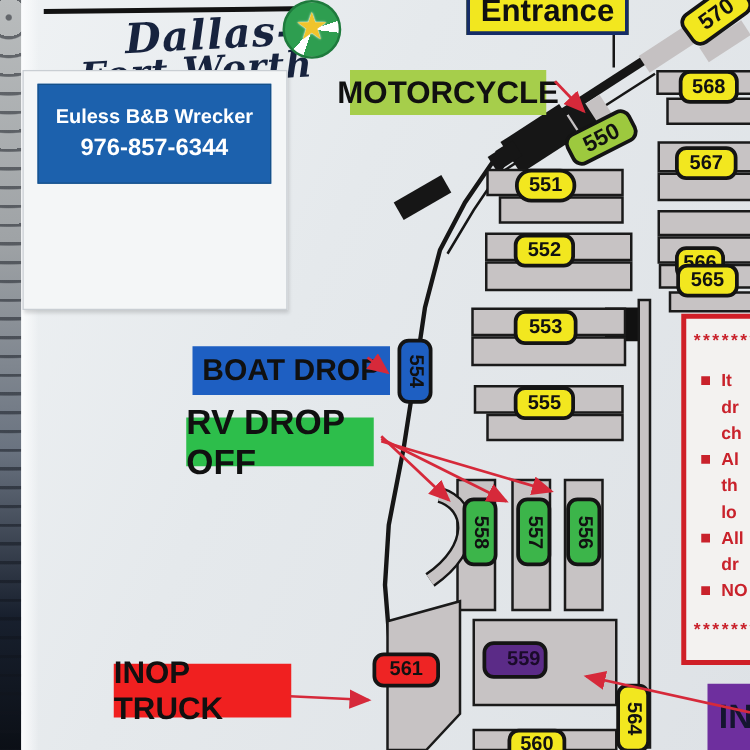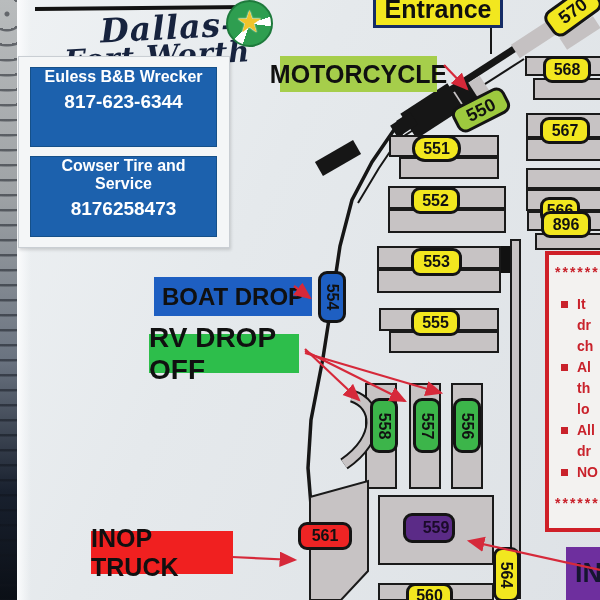--- a/index.html
+++ b/index.html
@@ -17,21 +17,21 @@
   
   .topline{position:absolute;left:35px;top:6px;width:214px;height:4px;background:#121212;transform:rotate(-.6deg);}
   .script1{position:absolute;left:100px;top:8px;font:italic 800 33px "DejaVu Serif",serif;color:#17233e;transform:rotate(-3deg);letter-spacing:1px;}
   .script2{position:absolute;left:64px;top:39px;font:italic 800 29px "DejaVu Serif",serif;color:#17233e;transform:rotate(-3deg);letter-spacing:1px;}
   .logo{position:absolute;left:226px;top:0px;width:47px;height:47px;border-radius:50%;
     background:conic-gradient(#2e9e50 0 20%, #ffffff 20% 27%, #2e9e50 27% 55%, #ffffff 55% 62%, #2e9e50 62% 100%);
     display:flex;align-items:center;justify-content:center;border:2px solid #1e7a3c;box-sizing:border-box;}
   .logo .star{font-size:30px;color:#f0c42c;text-shadow:0 0 2px #fff, 0 0 1px #fff;line-height:1;margin-top:-3px;}
   
   .panel{position:absolute;left:18px;top:56px;width:210px;height:190px;background:#f4f6f7;border:1px solid #c9ced3;box-shadow:1px 2px 3px rgba(0,0,0,.15);}
-  .bluebox{position:absolute;width:187px;height:80px;background:#1c61ad;display:flex;flex-direction:column;align-items:center;justify-content:flex-start;color:#fff;text-align:center;border:1px solid #155089;box-sizing:border-box;}
+  .bluebox{position:absolute;width:187px;height:80px;background:#1c61ad;display:flex;flex-direction:column;align-items:center;justify-content:center;color:#fff;text-align:center;border:1px solid #155089;box-sizing:border-box;}
   .bb1{left:30px;top:67px;}
   .bb2{left:30px;top:156px;height:81px;}
   .bluebox .nm{font-weight:700;font-size:16px;}
   .bluebox .ph{font-weight:700;font-size:19px;margin-top:5px;}
   
   .banner{position:absolute;display:flex;align-items:center;justify-content:center;font-weight:700;color:#101010;box-sizing:border-box;}
   .entrance{left:373px;top:-10px;width:130px;height:38px;background:#f2e71f;border:3px solid #152c66;font-size:25px;}
   .moto{left:280px;top:56px;width:157px;height:36px;background:#a6ce4b;font-size:25px;}
   .boat{left:154px;top:277px;width:158px;height:39px;background:#1e5fc2;font-size:24px;}
   .rv{left:149px;top:334px;width:150px;height:39px;background:#2dbe4b;font-size:28px;}
@@ -120,57 +120,53 @@
   <div class="topline"></div>
   <div class="script1">Dallas–</div>
   <div class="script2">Fort Worth</div>
   <div class="logo">
     <span class="star">★</span>
   </div>
 
   <div class="panel"></div>
   <div class="bluebox bb1">
     <div class="nm">Euless B&amp;B Wrecker</div>
-    <div class="ph">817-623-6344</div>
-  </div>
-  <div class="bluebox bb2">
-    <div class="nm">Cowser Tire and Service</div>
-    <div class="ph">8176258473</div>
+    <div class="ph">976-857-6344</div>
   </div>
 
   <div class="banner entrance">Entrance</div>
   <div class="banner moto">MOTORCYCLE</div>
   <div class="banner boat">BOAT DROP</div>
   <div class="banner rv">RV DROP OFF</div>
   <div class="banner inop">INOP TRUCK</div>
   <div class="banner corner">IN</div>
 
   <div class="badge yellow" style="left:544px;top:-4px;width:58px;height:30px;transform:rotate(-36deg);font-size:18px;">570</div>
   <div class="badge yellow" style="left:543px;top:56px;width:48px;height:27px;">568</div>
   <div class="badge yellow" style="left:540px;top:117px;width:50px;height:27px;">567</div>
   <div class="badge yellow" style="left:540px;top:169px;width:40px;height:27px;margin-top:28px;">566</div>
-  <div class="badge yellow" style="left:541px;top:211px;width:50px;height:27px;">896</div>
+  <div class="badge yellow" style="left:541px;top:211px;width:50px;height:27px;">565</div>
   <div class="badge yellow" style="left:412px;top:135px;width:49px;height:27px;border-radius:13px;">551</div>
   <div class="badge yellow" style="left:411px;top:187px;width:49px;height:27px;">552</div>
   <div class="badge yellow" style="left:411px;top:248px;width:51px;height:28px;">553</div>
   <div class="badge yellow" style="left:411px;top:309px;width:49px;height:27px;">555</div>
   <div class="badge lime" style="left:452px;top:96px;width:58px;height:28px;transform:rotate(-27deg);font-size:18px;">550</div>
   <div class="badge blue" style="left:318px;top:271px;width:28px;height:52px;">
       <span class="vtxt">554</span>
     </div>
   <div class="badge green" style="left:370px;top:398px;width:28px;height:55px;">
       <span class="vtxt">558</span>
     </div>
   <div class="badge green" style="left:413px;top:398px;width:28px;height:55px;">
       <span class="vtxt">557</span>
     </div>
   <div class="badge green" style="left:453px;top:398px;width:28px;height:55px;">
       <span class="vtxt">556</span>
     </div>
-  <div class="badge purple" style="left:403px;top:513px;width:52px;height:30px;padding-left:14px;">559</div>
+  <div class="badge purple" style="left:386px;top:513px;width:52px;height:30px;padding-left:14px;">559</div>
   <div class="badge red" style="left:298px;top:522px;width:54px;height:28px;">561</div>
   <div class="badge yellow" style="left:493px;top:547px;width:27px;height:55px;">
       <span class="vtxt">564</span>
     </div>
   <div class="badge yellow" style="left:406px;top:583px;width:47px;height:26px;">560</div>
 
   <div class="notice">
     <div class="nast">*******</div>
     <div class="nline first"><span class="nbullet"></span><span>It</span></div>
     <div class="nline"><span>dr</span></div>

